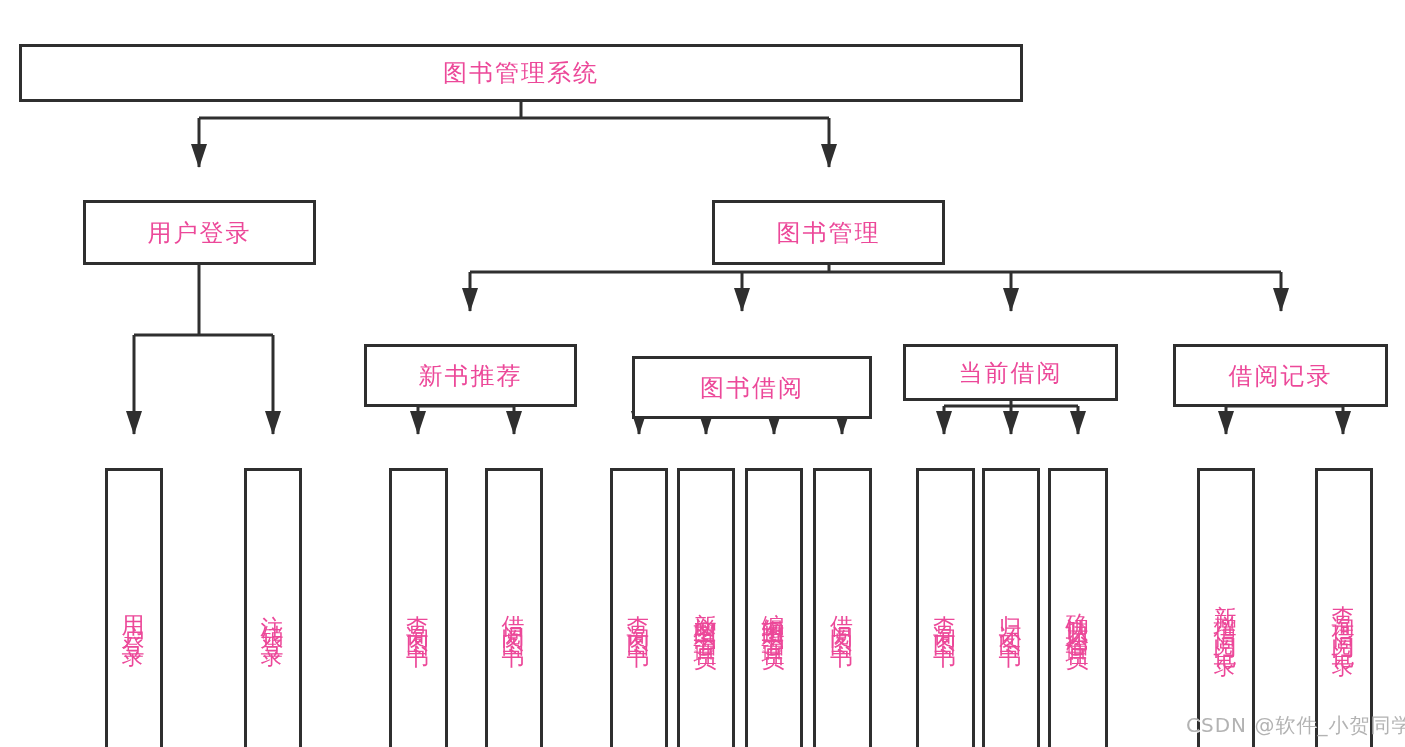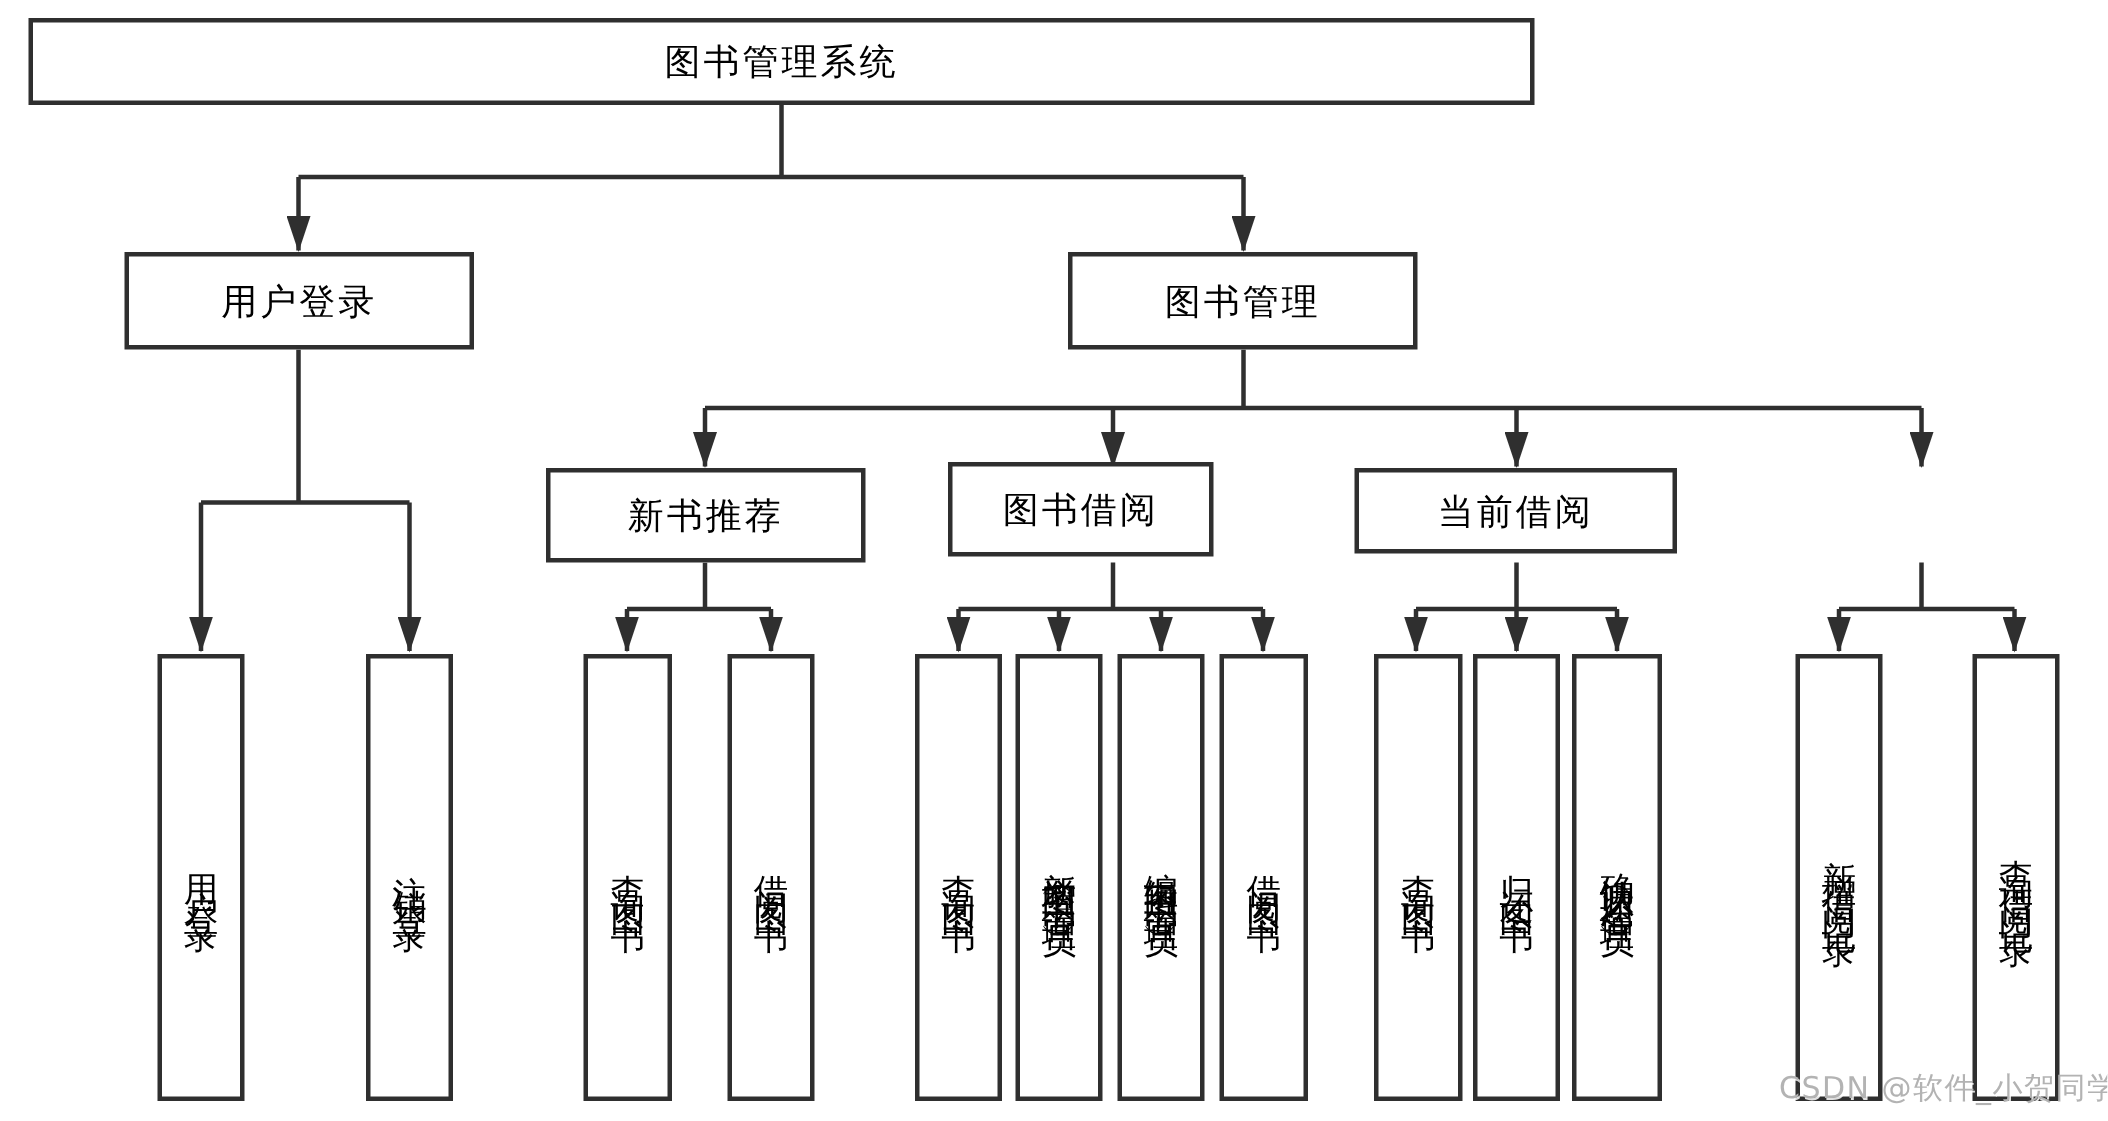--- a/index.html
+++ b/index.html
@@ -9,27 +9,28 @@
     background:#ffffff;
     font-family:"DejaVu Sans", sans-serif;
     overflow:hidden;
   }
   .connectors{position:absolute;left:0;top:0;width:1405px;height:747px;}
   .node{
     position:absolute;
     box-sizing:border-box;
     border:3px solid #2f2f2f;
     background:#ffffff;
-    color:#000000;
+    color:#ec4899;
     display:flex;
     align-items:center;
     justify-content:center;
     font-size:24px;
     letter-spacing:2px;
     white-space:nowrap;
+    margin-top:32px;
   }
   .leaf{
     writing-mode:vertical-rl;
     text-orientation:mixed;
     letter-spacing:10px;
     white-space:normal;
     font-size:23px;
   }
   .leaf-long{letter-spacing:5px;}
   .watermark{
@@ -89,22 +90,23 @@
       <line x1="1343" y1="406" x2="1343" y2="434" marker-end="url(#arw)"></line>
     </g>
   </svg>
 
   <div class="node" style="left:19px;top:12px;width:1004px;height:58px;">图书管理系统</div>
 
   <div class="node" style="left:83px;top:168px;width:233px;height:65px;">用户登录</div>
   <div class="node" style="left:712px;top:168px;width:233px;height:65px;">图书管理</div>
 
   <div class="node" style="left:364px;top:312px;width:213px;height:63px;">新书推荐</div>
-  <div class="node" style="left:632px;top:308px;width:177px;height:63px;">图书借阅</div>
+  <div class="node" style="left:632px;top:324px;width:240px;height:63px;">图书借阅</div>
   <div class="node" style="left:903px;top:312px;width:215px;height:57px;">当前借阅</div>
+  <div class="node" style="left:1173px;top:312px;width:215px;height:63px;">借阅记录</div>
 
   <div class="node leaf" style="left:105px;top:436px;width:58px;height:298px;">用户登录</div>
   <div class="node leaf" style="left:244px;top:436px;width:58px;height:298px;">注销登录</div>
 
   <div class="node leaf" style="left:389px;top:436px;width:59px;height:298px;">查询图书</div>
   <div class="node leaf" style="left:485px;top:436px;width:58px;height:298px;">借阅图书</div>
 
   <div class="node leaf" style="left:610px;top:436px;width:58px;height:298px;">查询图书</div>
   <div class="node leaf leaf-long" style="left:677px;top:436px;width:58px;height:298px;">新增图书（管理员）</div>
   <div class="node leaf leaf-long" style="left:745px;top:436px;width:58px;height:298px;">编辑图书（管理员）</div>

